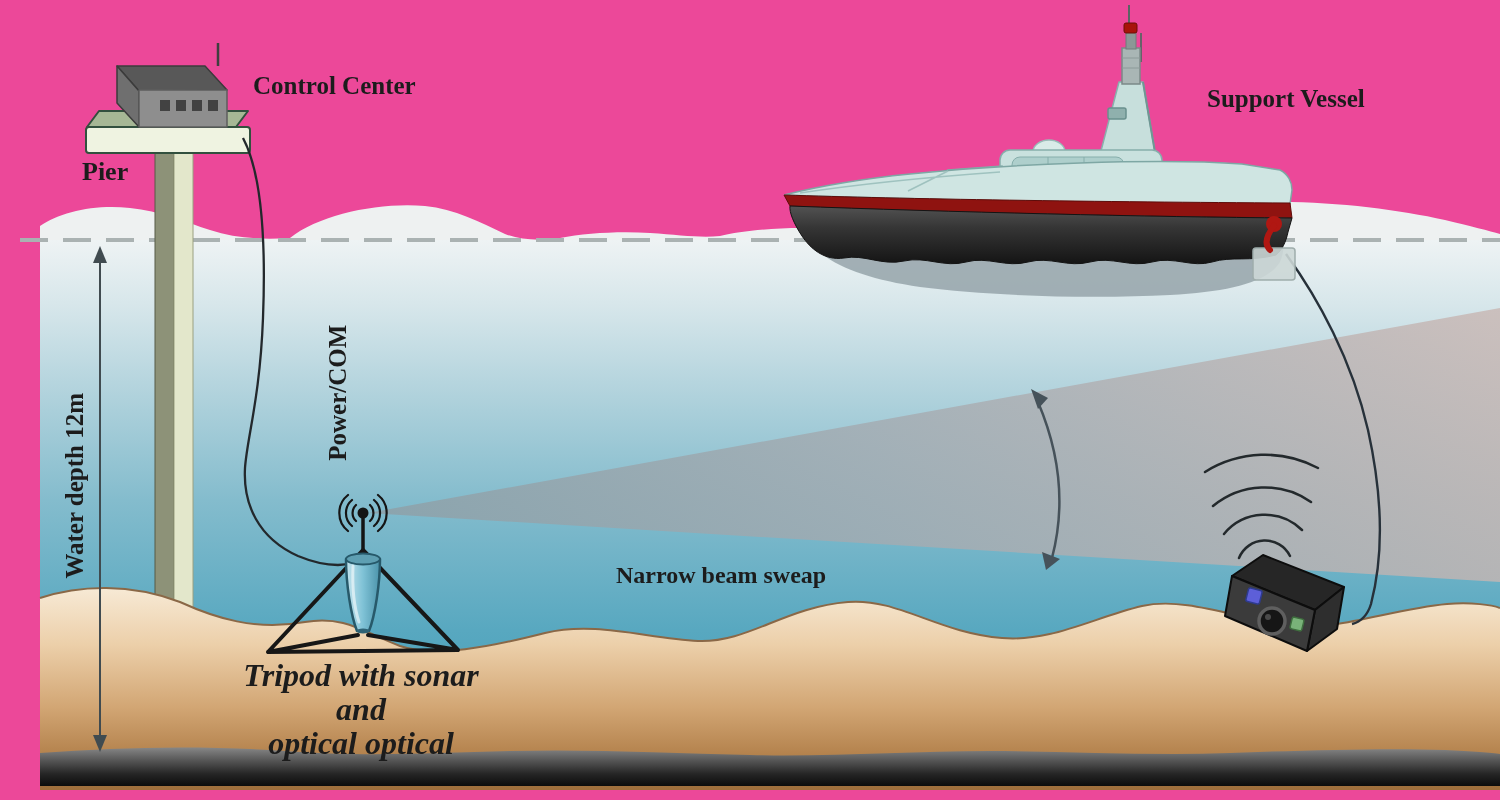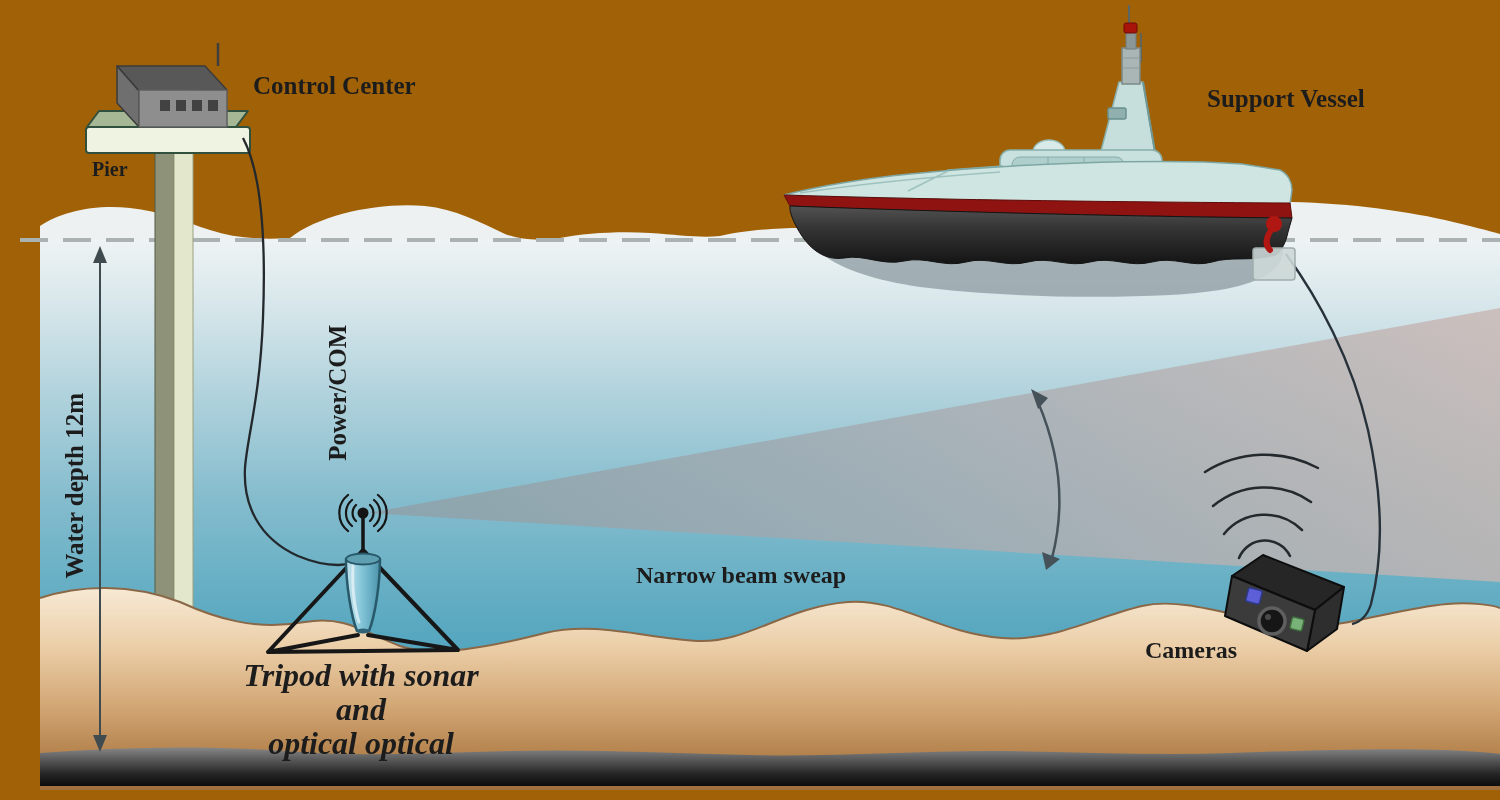--- a/index.html
+++ b/index.html
@@ -1,17 +1,17 @@
 <!DOCTYPE html>
 <html><head>
 <meta charset="utf-8">
 <style>
   html,body{margin:0;padding:0;background:#ffffff;}
   .canvas{
-    position:relative;width:1500px;height:800px;overflow:hidden;background:#a16207;
+    position:relative;width:1500px;height:800px;overflow:hidden;background:#ec4899;
     font-family:"Liberation Serif","DejaVu Serif",serif;
   }
   .scene{position:absolute;left:0;top:0;}
   .lbl{
     position:absolute;color:#1c1c1c;font-weight:700;font-size:25px;
     white-space:nowrap;line-height:1.1;
   }
   .lbl.center{text-align:center;white-space:normal;}
   .rot{transform:rotate(-90deg);transform-origin:center center;text-align:center;}
   .two-line{line-height:34px;}
@@ -203,26 +203,25 @@
 
     <g>
       <rect x="1253" y="248" width="42" height="32" rx="3" fill="#ccd7d6" fill-opacity="0.9" stroke="#9fadac" stroke-width="1.5"></rect>
       <circle cx="1274" cy="224" r="8" fill="#b01712"></circle>
       <path d="M 1274,226 C 1266,236 1264,244 1270,250" stroke="#b01712" stroke-width="6" fill="none" stroke-linecap="round"></path>
     </g>
   </g>
 </svg>
 
 <div class="lbl" style="left:253px;top:72px;">Control Center</div>
-<div class="lbl" style="left:92px;top:158px;font-size:20px;font-family:Liberation Serif, serif;">Pier</div>
+<div class="lbl" style="left:82px;top:158px;font-size:26px;font-family:Liberation Serif, serif;">Pier</div>
 <div class="lbl rot" style="left:-60px;top:472px;width:270px;">Water depth 12m</div>
 <div class="lbl rot" style="left:253px;top:379px;width:170px;">Power/COM</div>
 <div class="lbl center two-line" style="left:230px;top:658px;width:262px;font-size:32px;font-style:italic;">
   <div>Tripod with sonar and</div>
   <div>optical optical</div>
 </div>
-<div class="lbl" style="left:636px;top:562px;font-size:24px;">Narrow beam sweap</div>
+<div class="lbl" style="left:616px;top:562px;font-size:24px;">Narrow beam sweap</div>
 <div class="lbl" style="left:1207px;top:85px;">Support Vessel</div>
 <div class="lbl center two-line" style="left:1105px;top:633px;width:172px;font-size:24px;">
-  <div>Cameras</div>
 </div>
 
 </div>
 
 </body></html>

